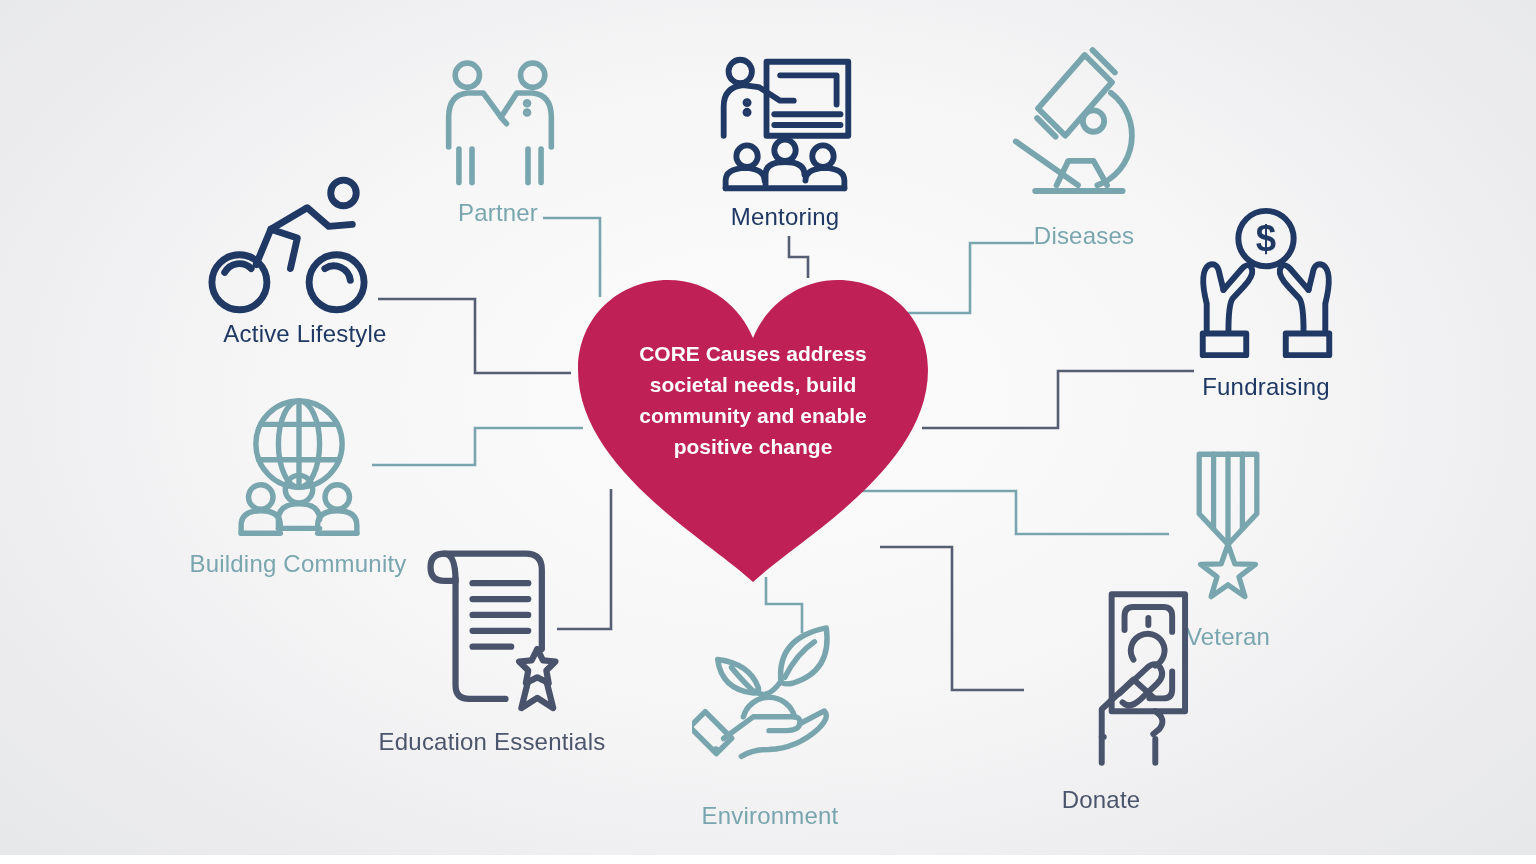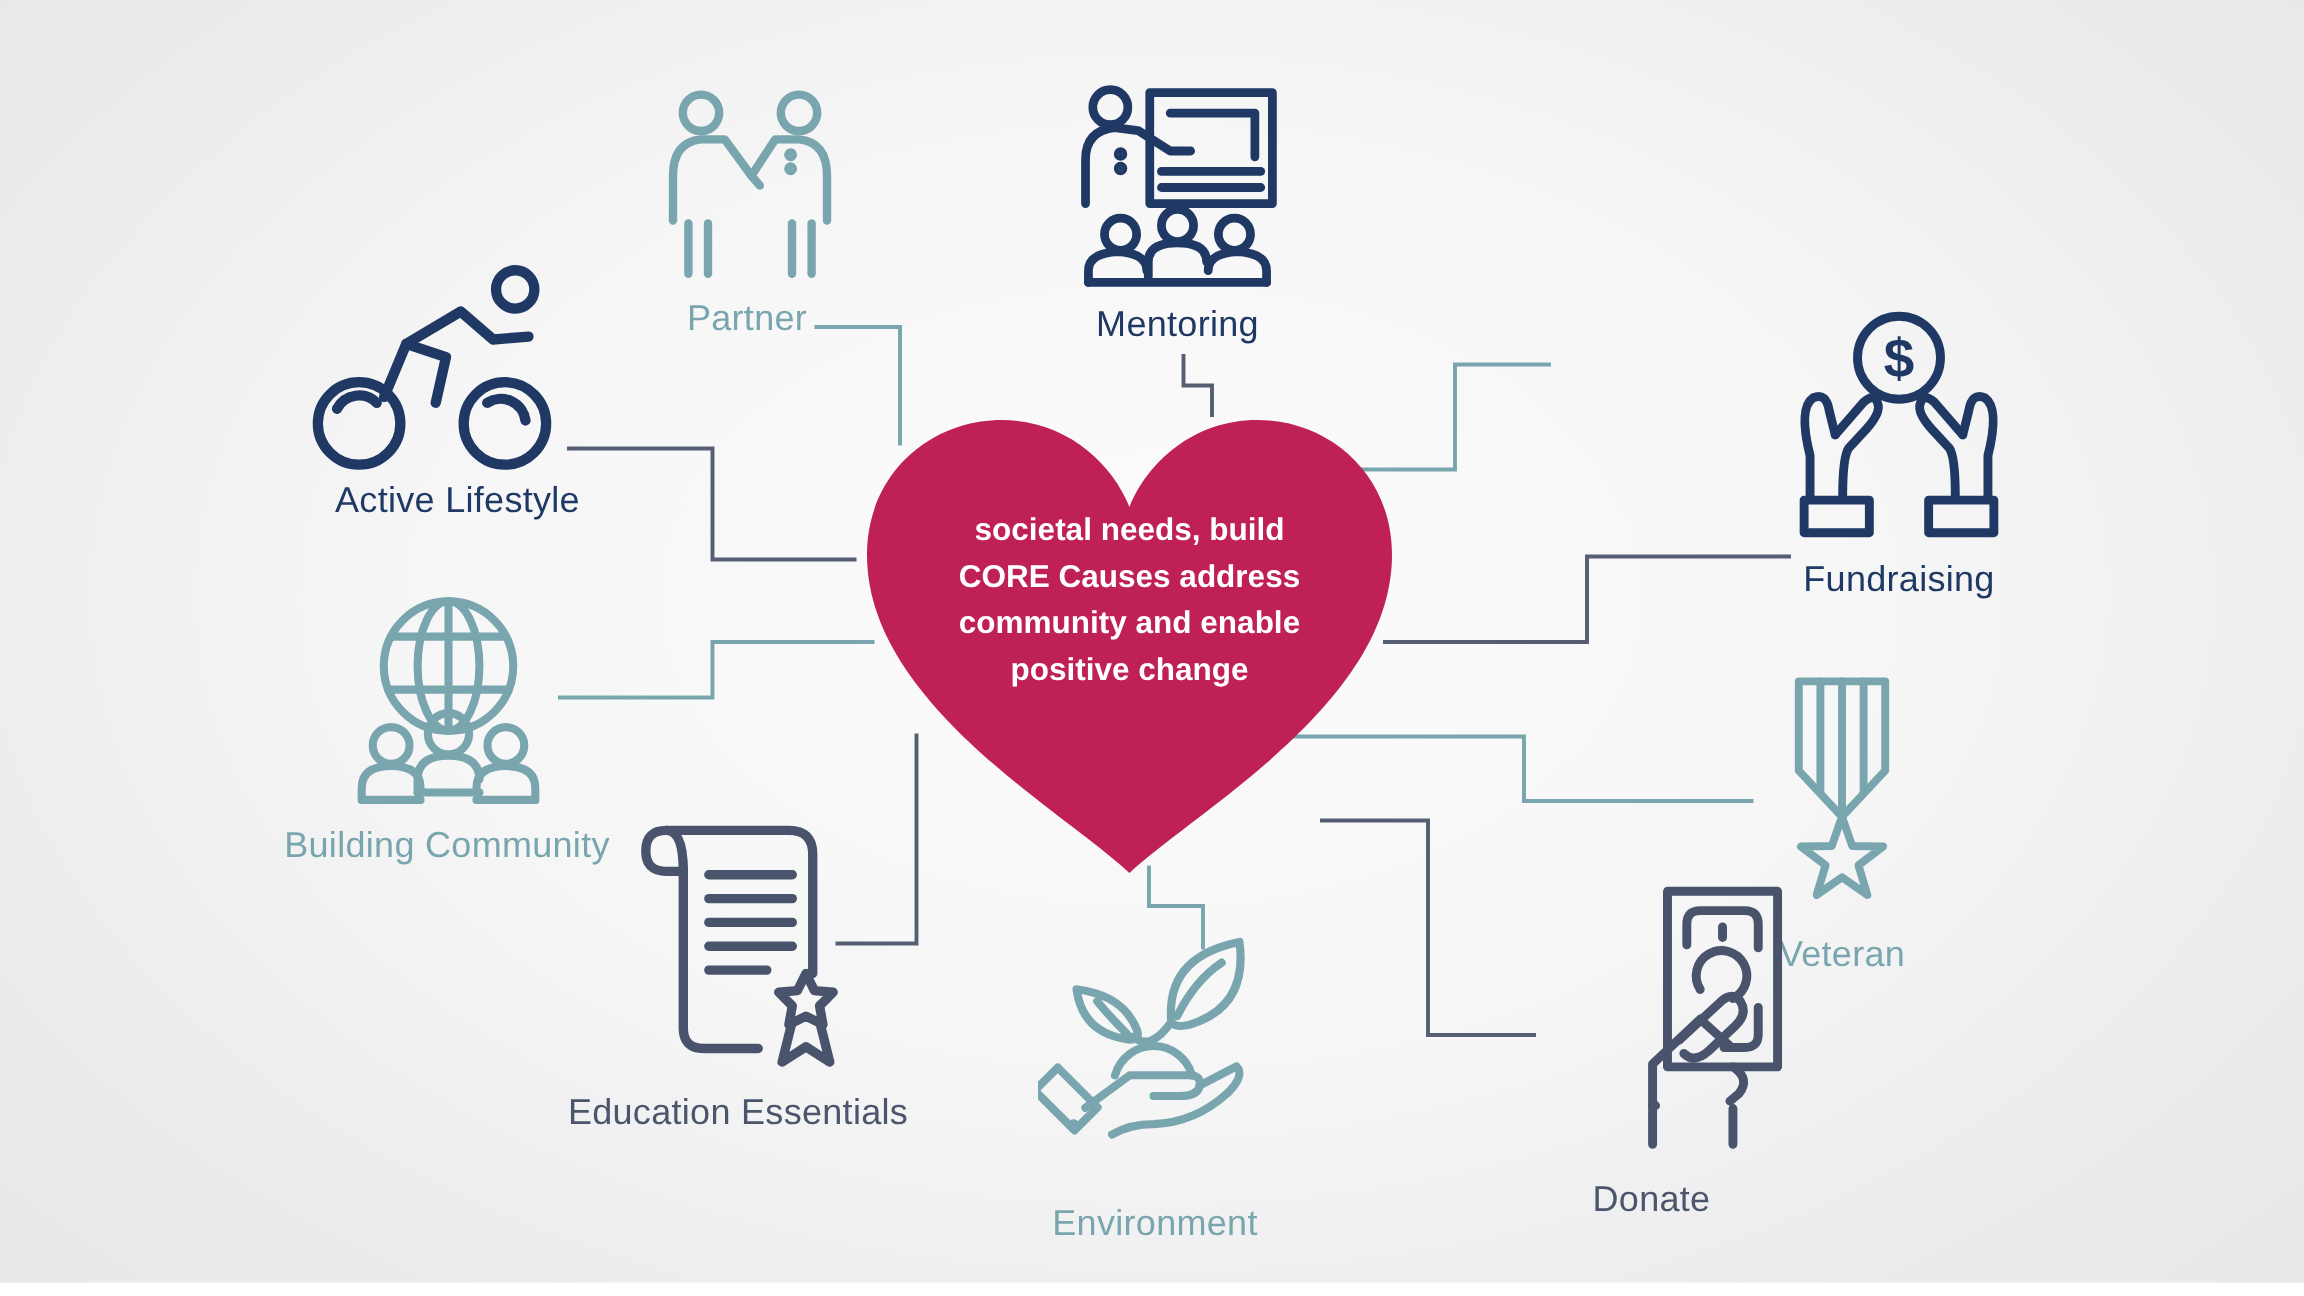--- a/index.html
+++ b/index.html
@@ -49,22 +49,22 @@
     <polyline class="conn-teal" points="862,491 1016,491 1016,534 1169,534"></polyline>
     <polyline class="conn-slate" points="880,547 952,547 952,690 1024,690"></polyline>
   </svg>
 
   <div class="heart-wrap">
     <svg width="350" height="304" viewBox="0 0 350 304">
       <path d="M175,304 C130,262 0,190 0,92 C0,38 42,2 90,2 C132,2 163,30 175,60 C187,30 218,2 260,2 C308,2 350,38 350,92 C350,190 220,262 175,304 Z" fill="#bf2156"></path>
     </svg>
   </div>
   <div class="heart-text">
+    <div>CORE Causes address</div>
     <div>societal needs, build</div>
-    <div>CORE Causes address</div>
     <div>community and enable</div>
     <div>positive change</div>
   </div>
 
   <div class="node navy" style="left:207px;top:170px;">
     <svg width="162" height="148" viewBox="0 0 165 150" stroke="currentColor" stroke-width="7">
       <circle cx="33" cy="114" r="28"></circle>
       <circle cx="132" cy="114" r="28"></circle>
       <path d="M18,104 A17,17 0 0 1 45,100"></path>
       <path d="M120,100 A17,17 0 0 1 146,112"></path>
@@ -105,20 +105,33 @@
       <circle cx="75" cy="101" r="11"></circle>
       <circle cx="114" cy="107" r="11"></circle>
       <path d="M14,140 V132 Q14,120 34,119 Q54,120 54,132"></path>
       <path d="M55,136 V126 Q55,113 75,113 Q95,113 95,126"></path>
       <path d="M96,132 Q96,120 116,119 Q136,120 136,132 V140"></path>
       <line x1="14" y1="140" x2="136" y2="140"></line>
     </svg>
     <div class="node-label label-navy" style="left:73px;top:151px;">Mentoring</div>
   </div>
 
+  <div class="node teal" style="left:1008px;top:40px;">
+    <svg width="136" height="168" viewBox="0 0 140 160" stroke="currentColor" stroke-width="6">
+      <path d="M79,9 L107,37 L59,92 L31,64 Z"></path>
+      <line x1="87" y1="4" x2="110" y2="27"></line>
+      <line x1="30" y1="74" x2="49" y2="93"></line>
+      <circle cx="88" cy="77" r="11"></circle>
+      <path d="M106,48 A52,54 0 0 1 92,143"></path>
+      <line x1="8" y1="98" x2="72" y2="143"></line>
+      <path d="M50,143 L62,118 H88 L102,143"></path>
+      <line x1="28" y1="149" x2="118" y2="149"></line>
+    </svg>
+    <div class="node-label label-teal" style="left:76px;top:182px;">Diseases</div>
+  </div>
 
   <div class="node navy" style="left:1182px;top:203px;">
     <svg width="168" height="162" viewBox="0 0 170 160" stroke="currentColor" stroke-width="6">
       <circle cx="85" cy="34" r="28"></circle>
       <text x="85" y="47" text-anchor="middle" font-size="37" font-weight="bold" fill="currentColor" stroke="none" font-family="Liberation Sans, sans-serif">$</text>
       <path d="M25,128 V100 Q17,68 27,61 Q36,57 38,70 L42,86"></path>
       <path d="M42,86 L61,64 Q69,57 71,66 Q72,72 63,82 L51,95 Q47,101 47,128"></path>
       <rect x="21" y="130" width="44" height="22"></rect>
       <path d="M145,128 V100 Q153,68 143,61 Q134,57 132,70 L128,86"></path>
       <path d="M128,86 L109,64 Q101,57 99,66 Q98,72 107,82 L119,95 Q123,101 123,128"></path>

